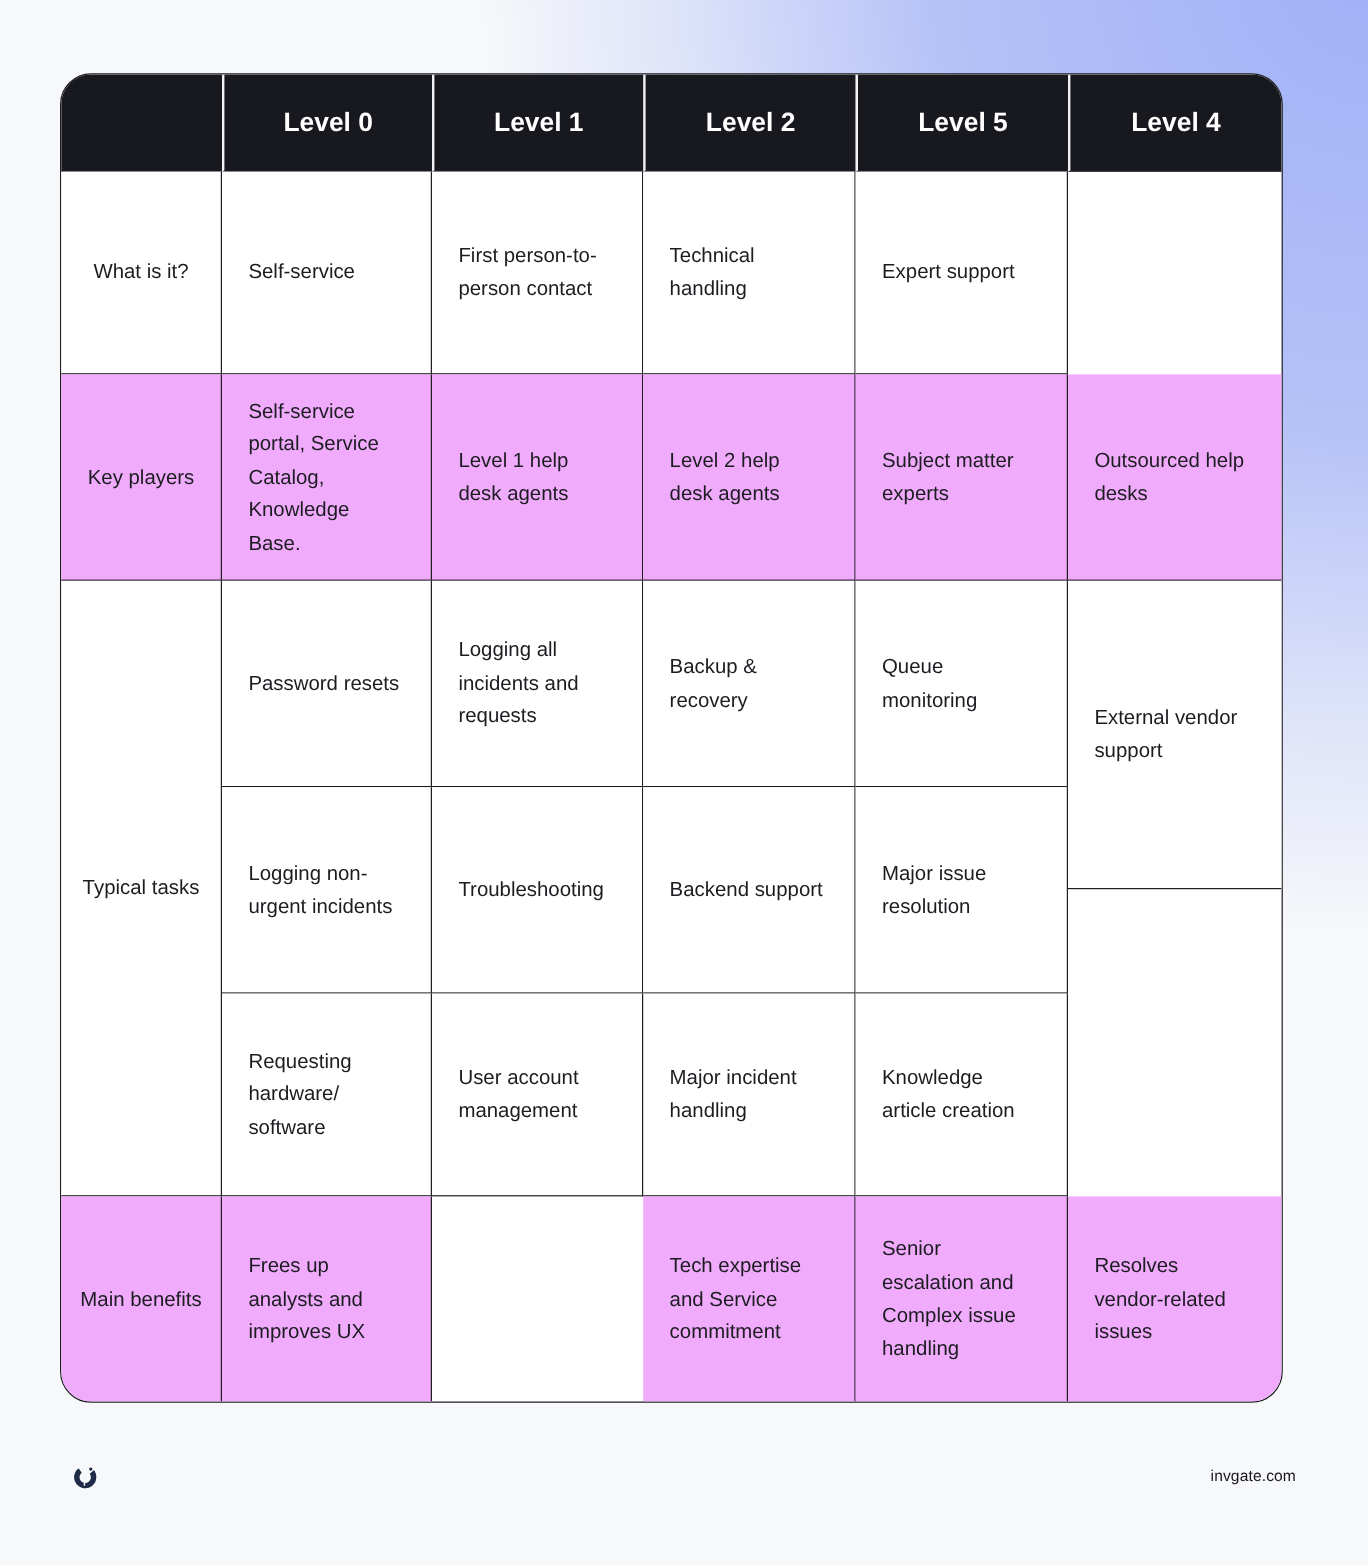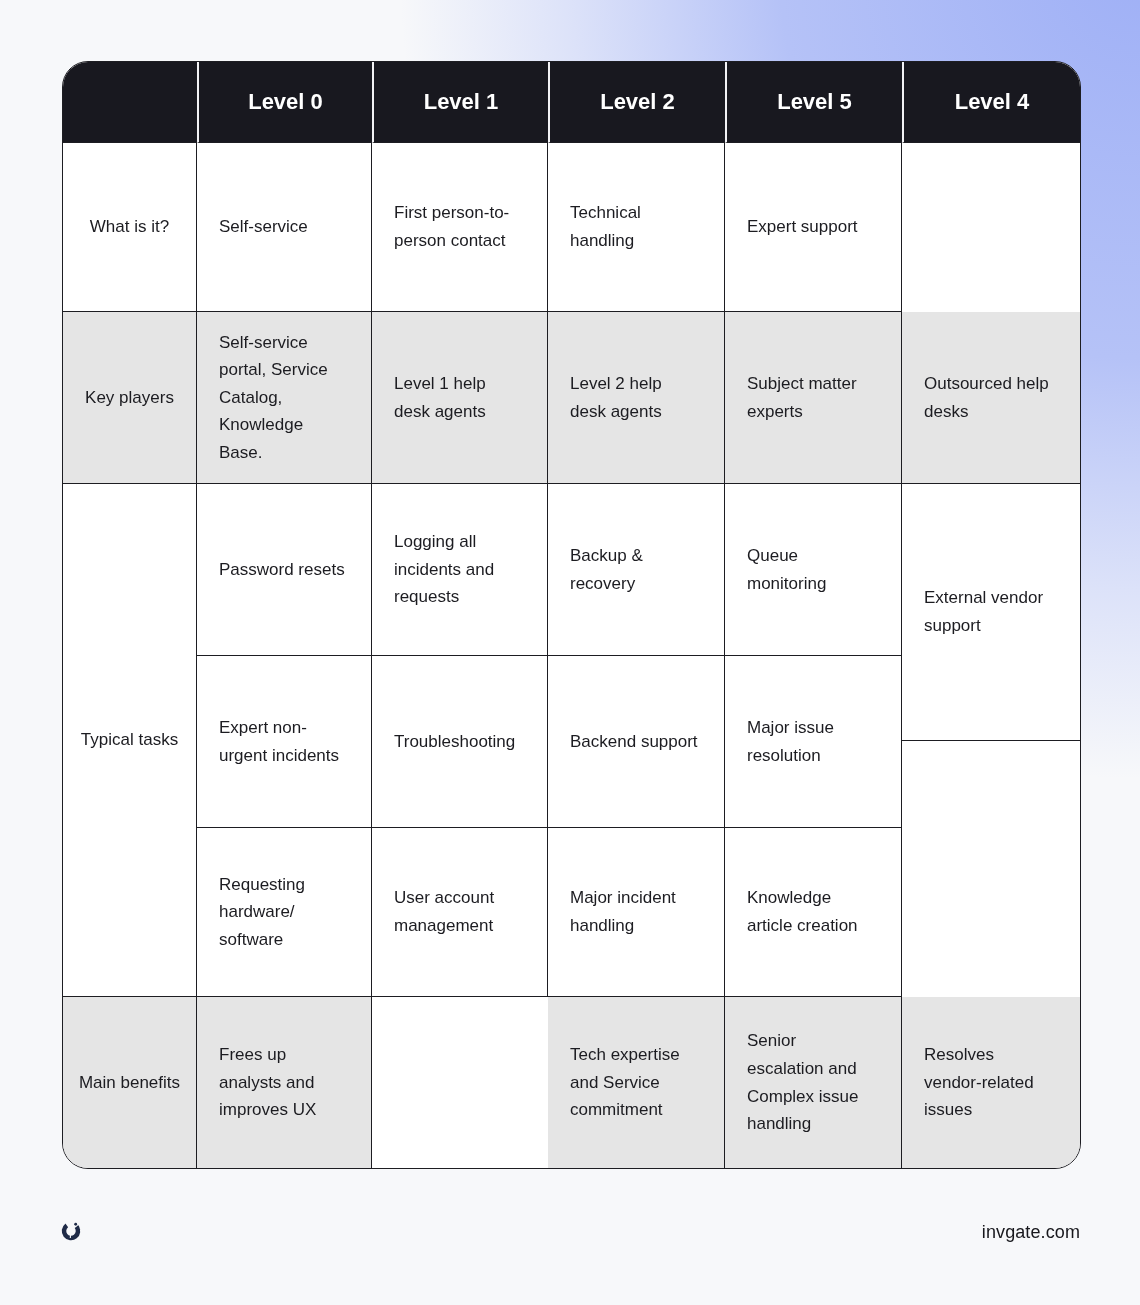--- a/index.html
+++ b/index.html
@@ -11,21 +11,21 @@
       radial-gradient(950px 1050px at 1140px -40px,
         #9fb0f6 0%, rgba(159,176,246,0.75) 38%,
         rgba(170,185,247,0.35) 60%, rgba(200,210,250,0) 78%),
       #f7f8fa;
     position: relative;
     overflow: hidden;
   }
 
   .tiers-table {
     position: absolute;
-    left: 62px; top: 61px;
+    left: 50px; top: 61px;
     display: grid;
     grid-template-columns: 134px 175px 176px 177px 177px 178px;
     grid-template-rows: 81px 169px 172px 172px 85px 87px 169px 171px;
     background: #ffffff;
     border: 1px solid #1d1d22;
     border-radius: 26px;
     overflow: hidden;
   }
 
   .cell {
@@ -53,31 +53,31 @@
     border-bottom: 1px solid #1d1d22;
   }
   .hdr.sep { border-left: 2px solid #f2f2f5; }
 
   .lbl {
     justify-content: center;
     text-align: center;
     padding: 8px 14px;
   }
 
-  .gray { background: #e5e5e5; }
+  .gray { background: #f0abfc; }
 
   .footer-logo {
     position: absolute;
     left: 61px; top: 1221px;
     width: 20px; height: 20px;
   }
   .footer-domain {
     position: absolute;
     top: 1222px; right: 60px;
-    font-size: 18px;
+    font-size: 13px;
     color: #17171c;
     letter-spacing: 0.1px;
   }
 </style>
 </head>
 <body>
 
 <div class="tiers-table">
 
   <div class="cell hdr" style="grid-area:1/1"></div>
@@ -101,21 +101,21 @@
   <div class="cell gray last-col" style="grid-area:3/6">Outsourced help desks</div>
 
   <div class="cell lbl" style="grid-row:4 / span 4; grid-column:1">Typical tasks</div>
 
   <div class="cell" style="grid-area:4/2">Password resets</div>
   <div class="cell" style="grid-area:4/3">Logging all incidents and requests</div>
   <div class="cell" style="grid-area:4/4">Backup &amp; recovery</div>
   <div class="cell" style="grid-area:4/5">Queue monitoring</div>
   <div class="cell last-col" style="grid-row:4 / span 2; grid-column:6">External vendor support</div>
 
-  <div class="cell" style="grid-row:5 / span 2; grid-column:2">Expert non-urgent incidents</div>
+  <div class="cell" style="grid-row:5 / span 2; grid-column:2">Logging non-urgent incidents</div>
   <div class="cell" style="grid-row:5 / span 2; grid-column:3">Troubleshooting</div>
   <div class="cell" style="grid-row:5 / span 2; grid-column:4">Backend support</div>
   <div class="cell" style="grid-row:5 / span 2; grid-column:5">Major issue resolution</div>
 
   <div class="cell" style="grid-area:7/2">Requesting hardware/ software</div>
   <div class="cell" style="grid-area:7/4">Major incident handling</div>
   <div class="cell" style="grid-area:7/3">User account management</div>
   <div class="cell" style="grid-area:7/5">Knowledge article creation</div>
 
   <div class="cell lbl gray last-row" style="grid-area:8/1">Main benefits</div>

